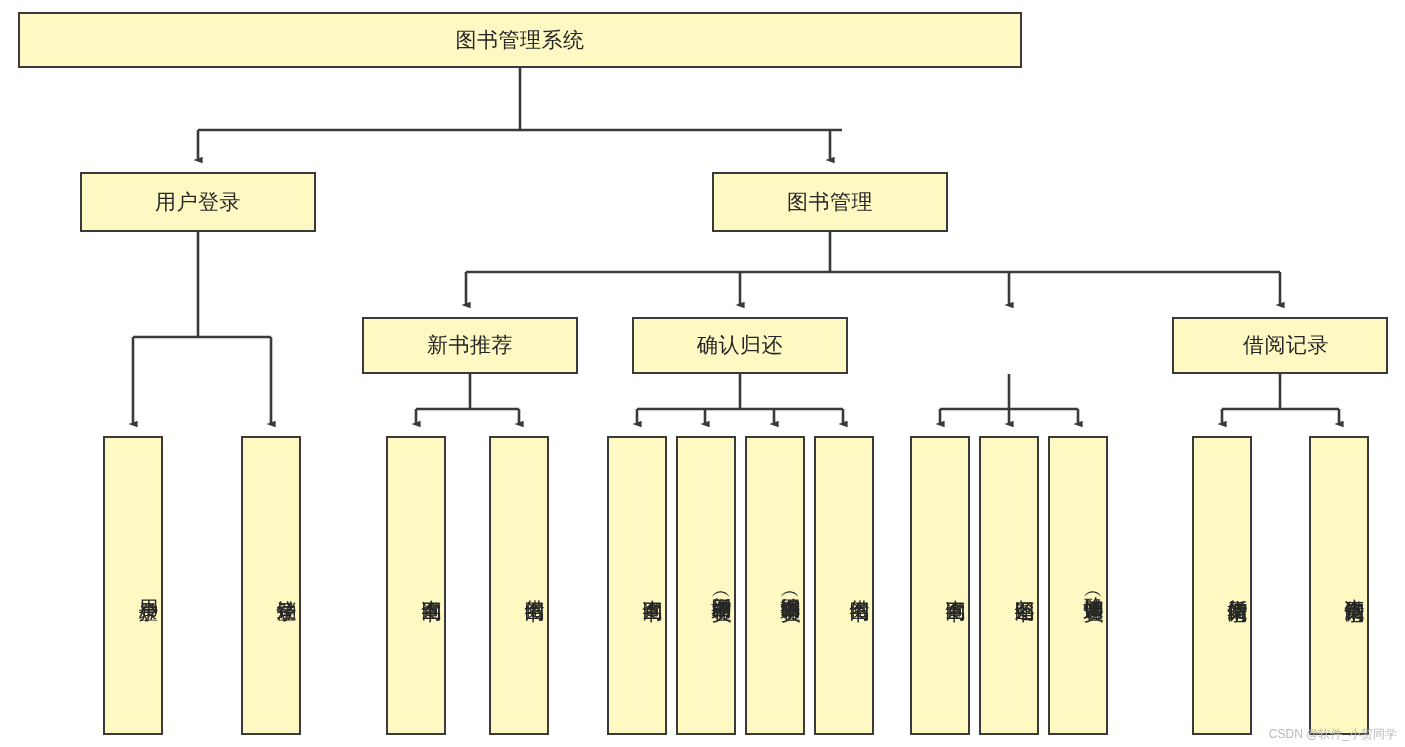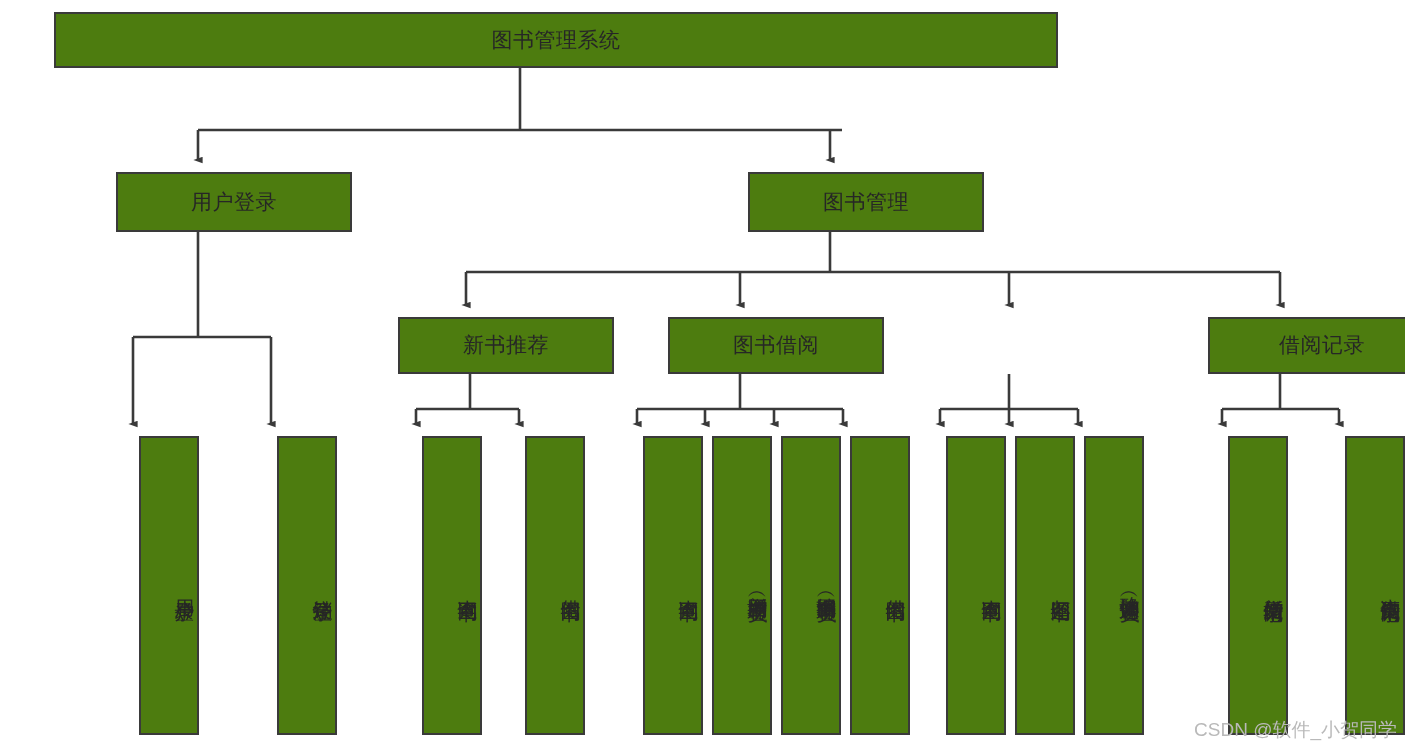--- a/index.html
+++ b/index.html
@@ -20,27 +20,26 @@
     left: 0;
     top: 0;
     width: 1405px;
     height: 747px;
     pointer-events: none;
   }
   .node {
     position: absolute;
     box-sizing: border-box;
     border: 2px solid #3a3a3a;
-    background: #4d7c0f;
+    background: #fef9c3;
     display: flex;
     align-items: center;
     justify-content: center;
     color: #262626;
     line-height: 1.28;
-    margin-left: 36px;
   }
   .node.h {
     font-size: 21px;
     letter-spacing: 0.5px;
   }
   .node.v {
     font-size: 20px;
     writing-mode: vertical-rl;
     text-orientation: upright;
     padding: 6px 0;
@@ -51,21 +50,21 @@
   .node.v .vtext {
     writing-mode: vertical-rl;
     text-orientation: upright;
     display: block;
     max-height: 285px;
   }
   .watermark {
     position: absolute;
     right: 8px;
     bottom: 4px;
-    font-size: 19px;
+    font-size: 12px;
     color: #b9b9b9;
     white-space: nowrap;
     font-family: "Liberation Sans", "DejaVu Sans", sans-serif;
   }
 </style>
 </head>
 <body>
 
 <div id="canvas">
 
@@ -127,21 +126,21 @@
     <span>用户登录</span>
   </div>
   <div class="node h" style="left:712px; top:172px; width:236px; height:60px;">
     <span>图书管理</span>
   </div>
 
   <div class="node h" style="left:362px; top:317px; width:216px; height:57px;">
     <span>新书推荐</span>
   </div>
   <div class="node h" style="left:632px; top:317px; width:216px; height:57px;">
-    <span>图书借阅</span>
+    <span>确认归还</span>
   </div>
   <div class="node h" style="left:1172px; top:317px; width:216px; height:57px;padding-left:12px;">
     <span>借阅记录</span>
   </div>
 
   <div class="node v" style="left:103px; top:436px; width:60px; height:299px;">
     <span class="vtext">用户登录</span>
   </div>
   <div class="node v" style="left:241px; top:436px; width:60px; height:299px;">
     <span class="vtext">注销登录</span>

